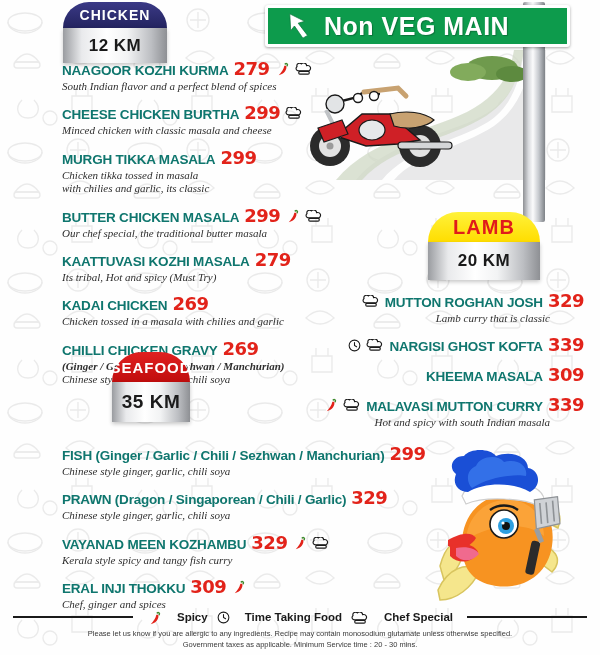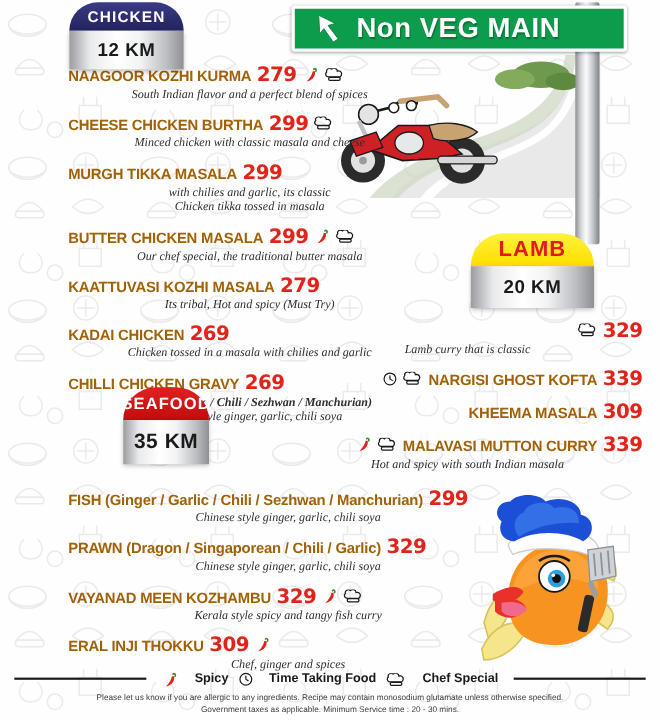--- a/index.html
+++ b/index.html
@@ -78,34 +78,34 @@
   .col-right { position: absolute; left: 300px; top: 290px; width: 284px; z-index: 4; text-align: right; }
   .col-sea  { position: absolute; left: 62px; top: 443px; width: 400px; z-index: 4; }
 
   .item { margin-bottom: 9px; }
   .item .line {
     display: flex; align-items: baseline; gap: 5px;
     white-space: nowrap;
   }
   .col-right .item .line { justify-content: flex-end; }
   .item .nm {
-    font-size: 13.5px; font-weight: bold; color: #a16207;
+    font-size: 13.5px; font-weight: bold; color: #0f766e;
     letter-spacing: -0.2px;
   }
   .item .pr {
     font-size: 18px; font-weight: bold; color: #e2231a;
     font-family: "DejaVu Sans", sans-serif; letter-spacing: -0.5px;
   }
   .item .desc {
     font-family: "Liberation Serif", serif; font-style: italic;
     font-size: 11px; color: #2e2e2e; line-height: 1.22;
     margin-top: 1px;
   }
   .col-right .item .desc { text-align: right; padding-right: 34px; }
-  .item .desc div { white-space: nowrap; text-align: center; }
+  .item .desc div { white-space: nowrap; }
 
   
   .ico { display: inline-block; vertical-align: middle; }
   .ico-chili { width: 15px; height: 15px; position: relative; top: 2px; }
   .ico-chef  { width: 18px; height: 14px; position: relative; top: 2px; }
   .ico-clock { width: 13px; height: 13px; position: relative; top: 1px; }
 
   
   .moto { position: absolute; left: 296px; top: 50px; width: 250px; height: 130px; z-index: 3; }
   .fish { position: absolute; left: 432px; top: 448px; width: 160px; height: 165px; z-index: 5; }
@@ -234,22 +234,22 @@
         <div class="desc">
           <div>Minced chicken with classic masala and cheese</div>
         </div>
       </div>
       <div class="item">
         <div class="line">
           <span class="nm">MURGH TIKKA MASALA</span>
           <span class="pr">299</span>
         </div>
         <div class="desc">
+          <div>Chicken tikka tossed in masala</div>
           <div>with chilies and garlic, its classic</div>
-          <div>Chicken tikka tossed in masala</div>
         </div>
       </div>
       <div class="item">
         <div class="line">
           <span class="nm">BUTTER CHICKEN MASALA</span>
           <span class="pr">299</span>
           <svg class="ico ico-chili" viewBox="0 0 16 16">
             <path d="M11 2 C12 1 14 2 13 4" fill="none" stroke="#3f8a2e" stroke-width="1.6" stroke-linecap="round"></path>
             <path d="M12 4 C13 8 10 13 4 14 C7 11 9 8 10 4 Z" fill="#e2231a"></path>
           </svg>
@@ -292,20 +292,21 @@
       </div>
     </div>
 
   <div class="col-right">
       <div class="item">
         <div class="line">
           <svg class="ico ico-chef" viewBox="0 0 20 16">
             <path d="M4 9 C1 9 0 6 2 4 C1 1 5 -1 7 1 C9 -1 13 0 13 3 C17 2 19 6 16 9 Z" fill="none" stroke="#1a1a1a" stroke-width="1.3"></path>
             <rect x="4" y="9.5" width="12" height="3.2" rx="1.4" fill="none" stroke="#1a1a1a" stroke-width="1.3"></rect>
           </svg>
+          <span class="nm">MUTTON ROGHAN JOSH</span>
           <span class="pr">329</span>
         </div>
         <div class="desc">
           <div>Lamb curry that is classic</div>
         </div>
       </div>
       <div class="item">
         <div class="line">
           <svg class="ico ico-clock" viewBox="0 0 16 16">
             <circle cx="8" cy="8" r="6.6" fill="none" stroke="#1a1a1a" stroke-width="1.3"></circle>

